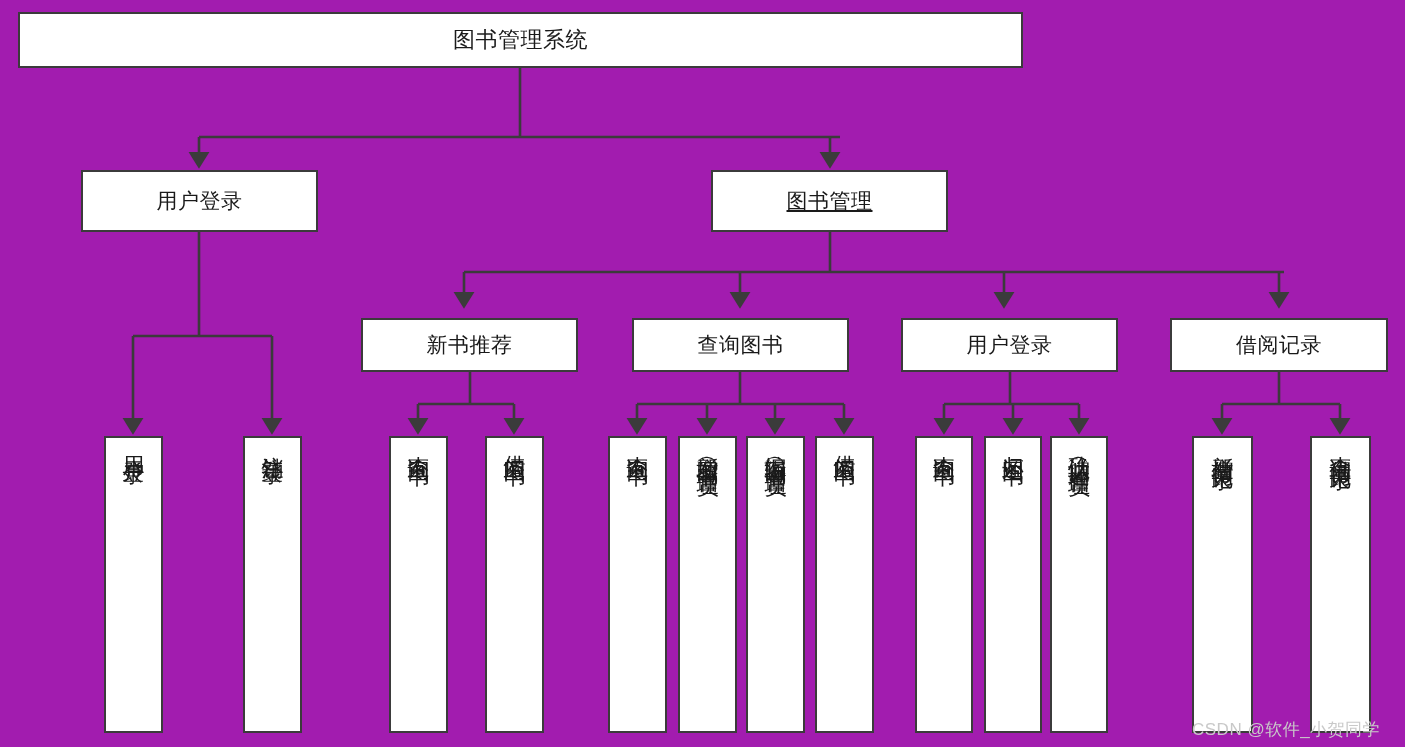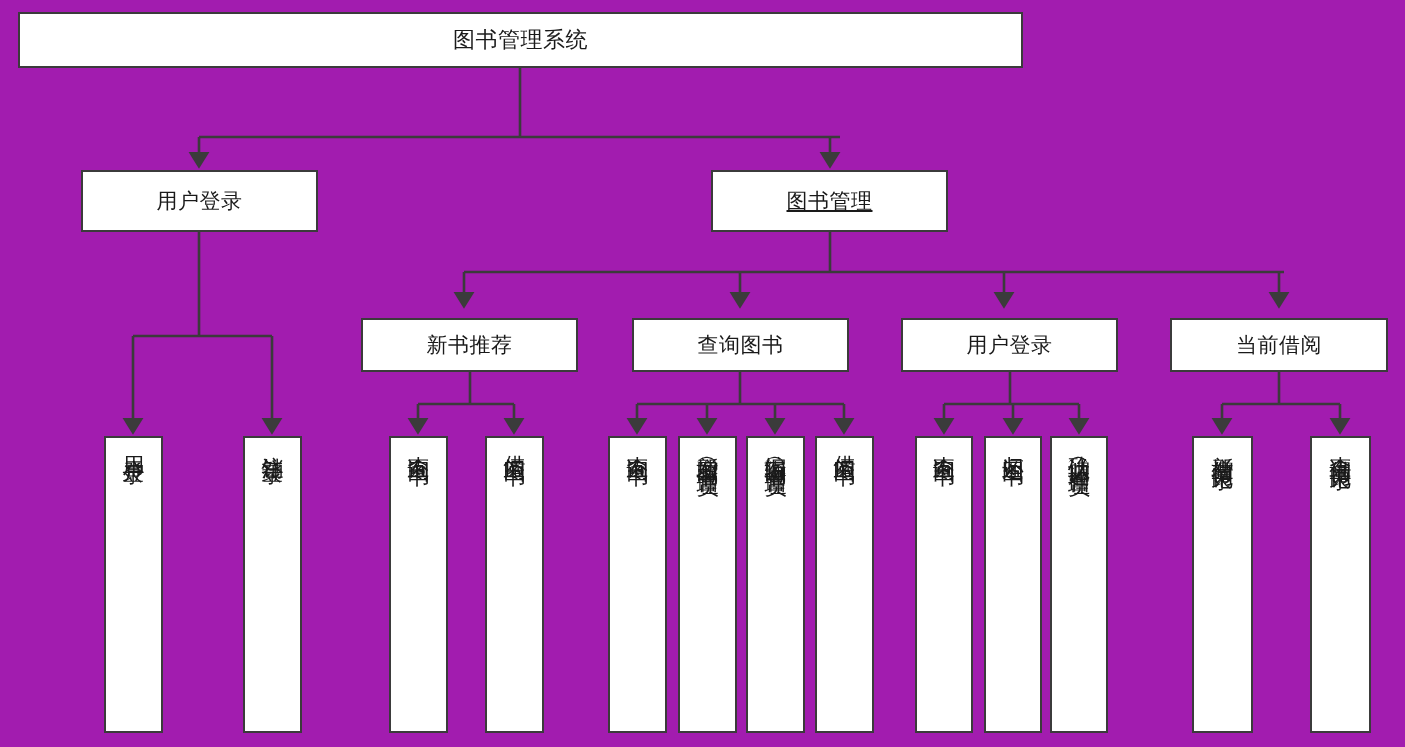--- a/index.html
+++ b/index.html
@@ -139,21 +139,21 @@
   <div class="node horiz" style="left:361px; top:318px; width:217px; height:54px;">
     <span class="label">新书推荐</span>
   </div>
   <div class="node horiz" style="left:632px; top:318px; width:217px; height:54px;">
     <span class="label">查询图书</span>
   </div>
   <div class="node horiz" style="left:901px; top:318px; width:217px; height:54px;">
     <span class="label">用户登录</span>
   </div>
   <div class="node horiz" style="left:1170px; top:318px; width:218px; height:54px;">
-    <span class="label">当前借阅</span>
+    <span class="label">借阅记录</span>
   </div>
 
   <div class="node vert" style="left:104px; top:436px; width:59px; height:297px;">
     <span class="label">用户登录</span>
   </div>
   <div class="node vert" style="left:243px; top:436px; width:59px; height:297px;">
     <span class="label">注销登录</span>
   </div>
 
   <div class="node vert" style="left:389px; top:436px; width:59px; height:297px;">
@@ -186,14 +186,15 @@
     <span class="label">确认归还（管理员）</span>
   </div>
 
   <div class="node vert" style="left:1192px; top:436px; width:61px; height:297px;">
     <span class="label">新增借阅记录</span>
   </div>
   <div class="node vert" style="left:1310px; top:436px; width:61px; height:297px;">
     <span class="label">查询借阅记录</span>
   </div>
 
+  <div class="watermark" style="left:1192px; top:718px;">CSDN @软件_小贺同学</div>
 
 </div>
 
 </body></html>

